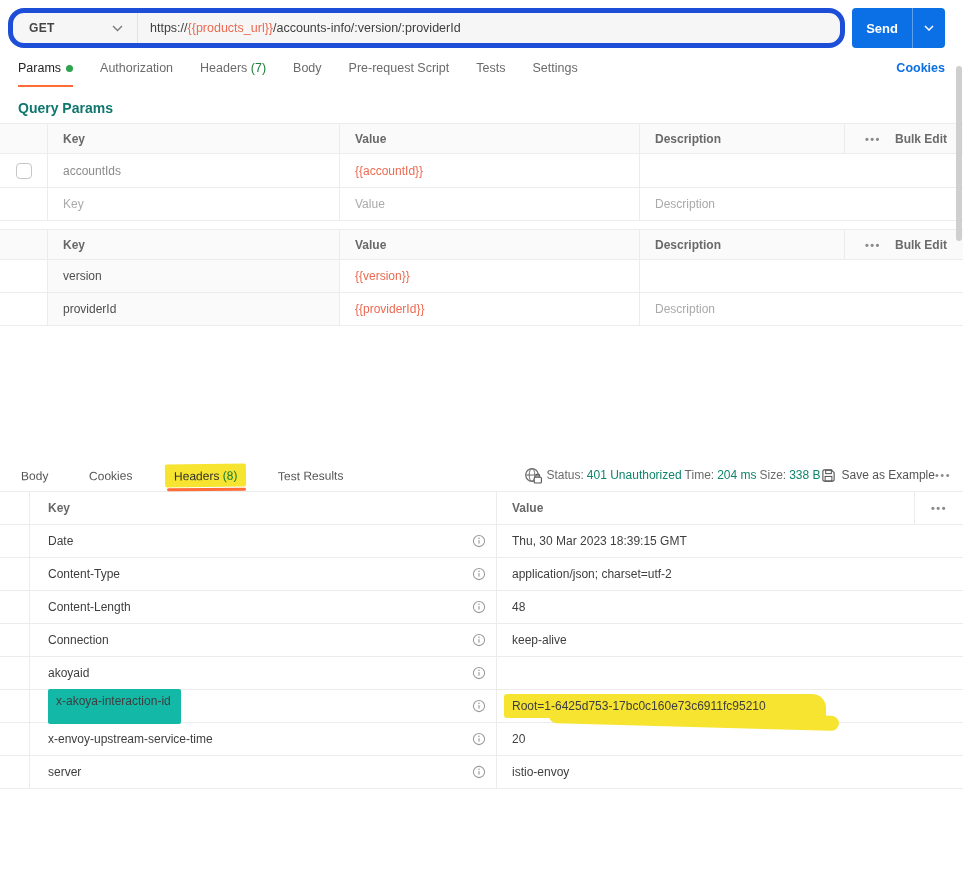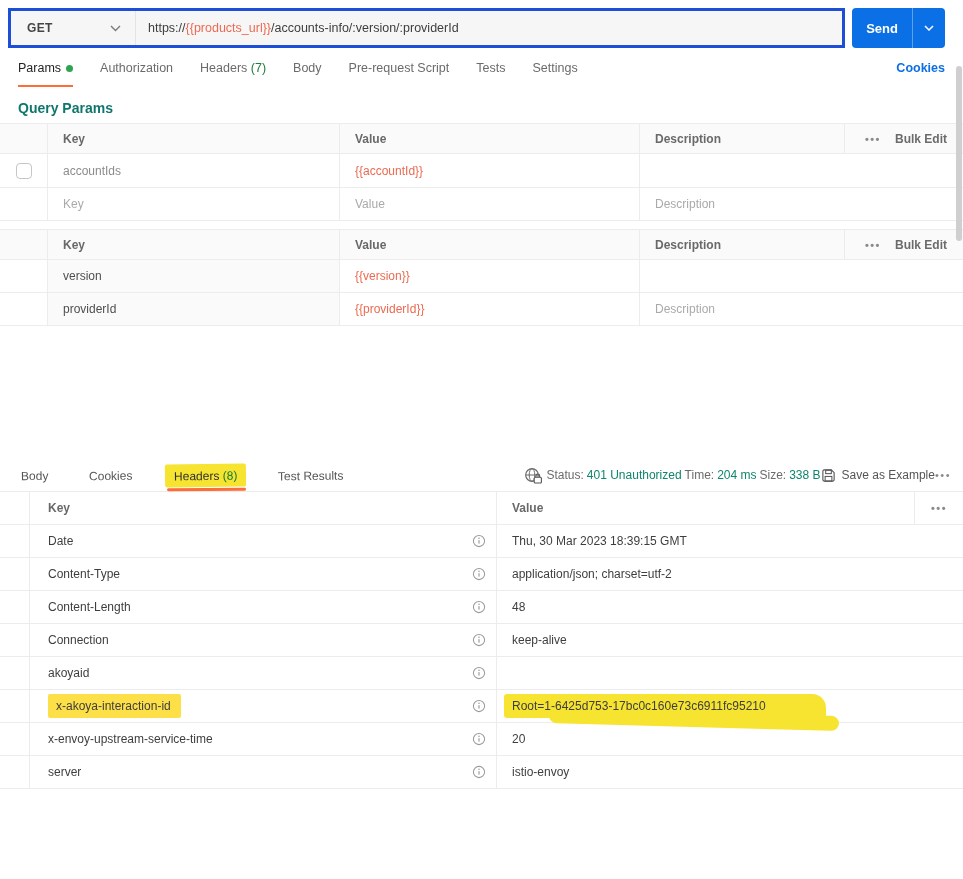--- a/index.html
+++ b/index.html
@@ -3,21 +3,21 @@
 <meta charset="utf-8">
 <style>
   * { margin:0; padding:0; box-sizing:border-box; }
   html,body { width:963px; height:879px; background:#ffffff; overflow:hidden;
               font-family:"Liberation Sans", sans-serif; color:#3e3e3e; }
   .app { position:relative; width:963px; height:879px; }
 
   
   .url-row { display:flex; align-items:stretch; margin:8px 18px 0 8px; height:40px; gap:7px; }
   .url-bar { flex:1; display:flex; align-items:stretch; background:#f6f6f6;
-             border:3px solid #1d4ed8; border-radius:0; overflow:hidden; }
+             border:5px solid #1d4ed8; border-radius:16px; overflow:hidden; }
   .method { width:124px; display:flex; align-items:center; justify-content:space-between;
             padding:0 14px 0 16px; cursor:pointer; }
   .method-label { font-size:12px; font-weight:700; color:#454545; letter-spacing:.3px; }
   .url-input { flex:1; display:flex; align-items:center; padding-left:12px; font-size:12.5px;
                border-left:1px solid #e3e3e3; white-space:nowrap; overflow:hidden; }
   .var { color:#eb6a51; }
   .send-btn { display:flex; align-items:stretch; background:#0b6fe5; border-radius:4px;
               overflow:hidden; cursor:pointer; }
   .send-main { display:flex; align-items:center; padding:0 14px; color:#ffffff;
                font-size:13px; font-weight:700; }
@@ -79,21 +79,21 @@
   .rcell { display:flex; align-items:center; border-bottom:1px solid #ececec;
            border-right:1px solid #ececec; min-width:0; }
   .rh { height:33px; font-weight:600; color:#696969; }
   .rr { height:33px; }
   .rkey { position:relative; padding-left:18px; padding-right:30px; justify-content:space-between; }
   .rval { padding-left:15px; border-right:none; grid-column:3 / 5; position:relative; }
   .rgut { border-right:1px solid #ececec; }
   .ract { border-right:none; justify-content:flex-end; padding-right:16px; }
   .info-ic { position:absolute; right:10px; top:50%; margin-top:-7px; }
 
-  .hl { background:#fde047; padding:5px 10px 5px 8px; border-radius:2px; position:relative; z-index:2; }
+  .hl { background:#14b8a6; padding:5px 10px 16px 8px; border-radius:2px; position:relative; z-index:2; }
   .hl-val { background:#f6e431; padding:5px 60px 5px 8px; border-radius:3px 14px 3px 3px;
             position:relative; z-index:2; margin-left:-8px; white-space:nowrap; }
   .swoosh { position:absolute; left:52px; top:22px; width:290px; height:15px;
             background:#f6e431; border-radius:10px; transform:rotate(1.6deg); z-index:1; }
 
   .scroll-thumb { position:absolute; right:1px; top:58px; width:6px; height:175px;
                   background:#cfcfcf; border-radius:3px; }
 
   svg { display:block; }
 </style>

